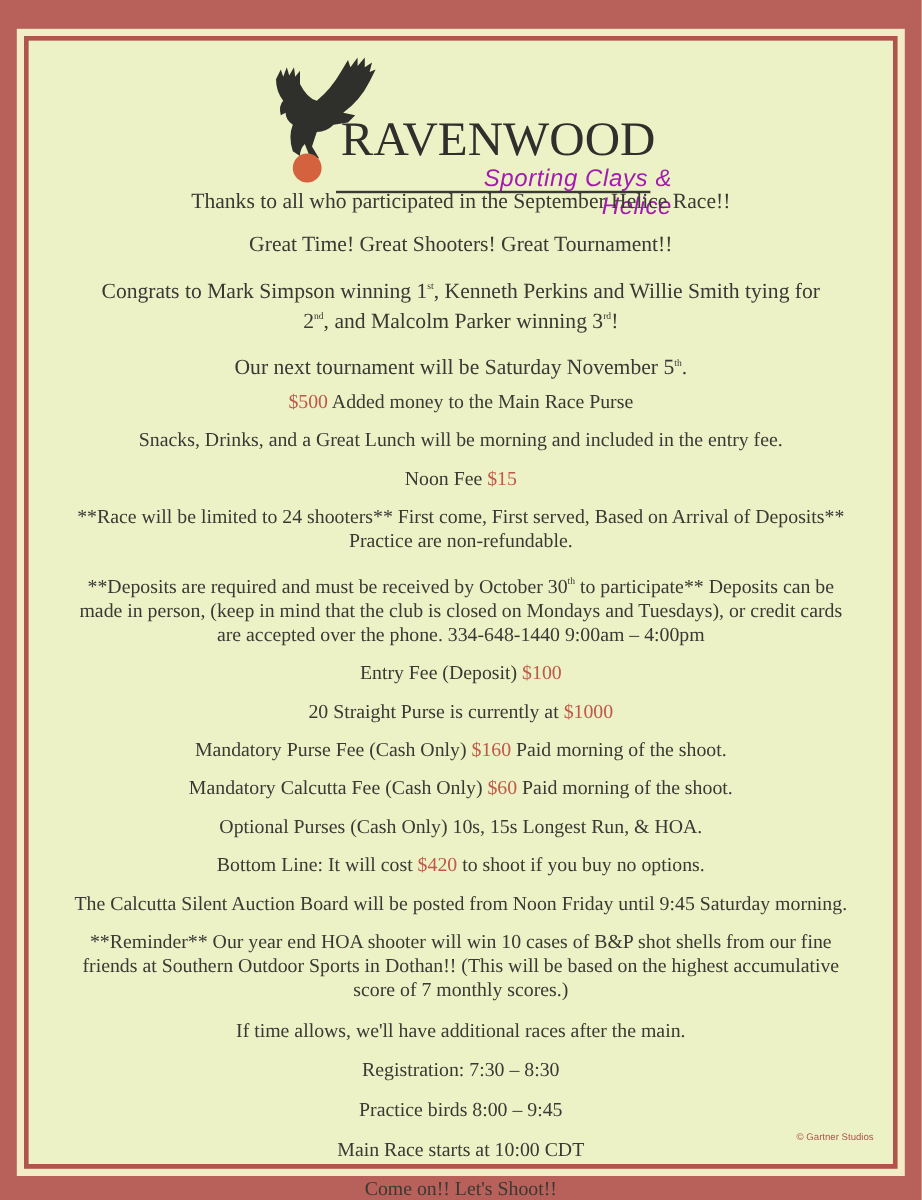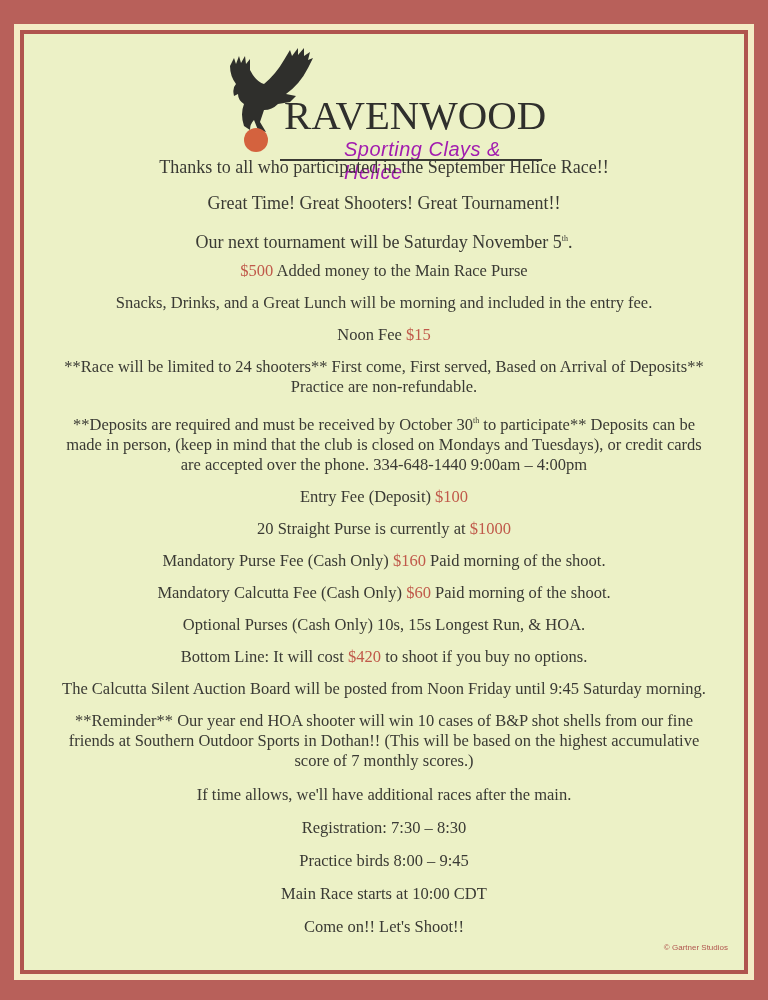--- a/index.html
+++ b/index.html
@@ -16,21 +16,21 @@
   }
   .red-line {
     position: absolute; left: 20px; top: 30px; width: 728px; height: 944px;
     border: 4px solid #b0554e; box-sizing: border-box;
     background: #eef2c8;
   }
   .page {
     position: absolute; left: 24px; top: 34px; width: 720px; height: 936px;
     background: #ecf1c6;
   }
-  .logo { position: absolute; left: 196px; top: 10px; width: 340px; height: 112px; }
+  .logo { position: absolute; left: 196px; top: 10px; width: 340px; height: 112px; text-align: right; }
   .logo-bird { position: absolute; left: 0; top: 0; }
   .logo-word {
     position: absolute; left: 64px; top: 52px;
     font-size: 40px; letter-spacing: 0px; color: #2f2f2c;
     font-family: "Liberation Serif", serif; line-height: 1;
     transform: scaleX(1.02); transform-origin: left;
   }
   .logo-sub {
     position: absolute; left: 124px; top: 94px;
     font-size: 20px; font-style: italic; color: #a21caf;
@@ -67,20 +67,24 @@
     <div class="logo-word">RAVENWOOD</div>
     <div class="logo-sub">Sporting Clays &amp; Helice</div>
     <div class="logo-rule"></div>
   </div>
 
   <div class="content">
     <p class="line big" style="margin-top:4px">Thanks to all who participated in the September Helice Race!!</p>
 
     <p class="line big" style="margin-top:14px">Great Time! Great Shooters! Great Tournament!!</p>
 
+    <p class="line big" style="margin-top:14px">
+      <span>Congrats to Mark Simpson winning 1</span><sup>st</sup><span>, Kenneth Perkins and Willie Smith tying for</span><br>
+      <span>2</span><sup>nd</sup><span>, and Malcolm Parker winning 3</span><sup>rd</sup><span>!</span>
+    </p>
 
     <p class="line big" style="margin-top:14px">
       <span>Our next tournament will be Saturday November 5</span><sup>th</sup><span>.</span>
     </p>
 
     <p class="line" style="margin-top:8px">
       <span class="price">$500</span><span> Added money to the Main Race Purse</span>
     </p>
 
     <p class="line" style="margin-top:12px">Snacks, Drinks, and a Great Lunch will be morning and included in the entry fee.</p>

